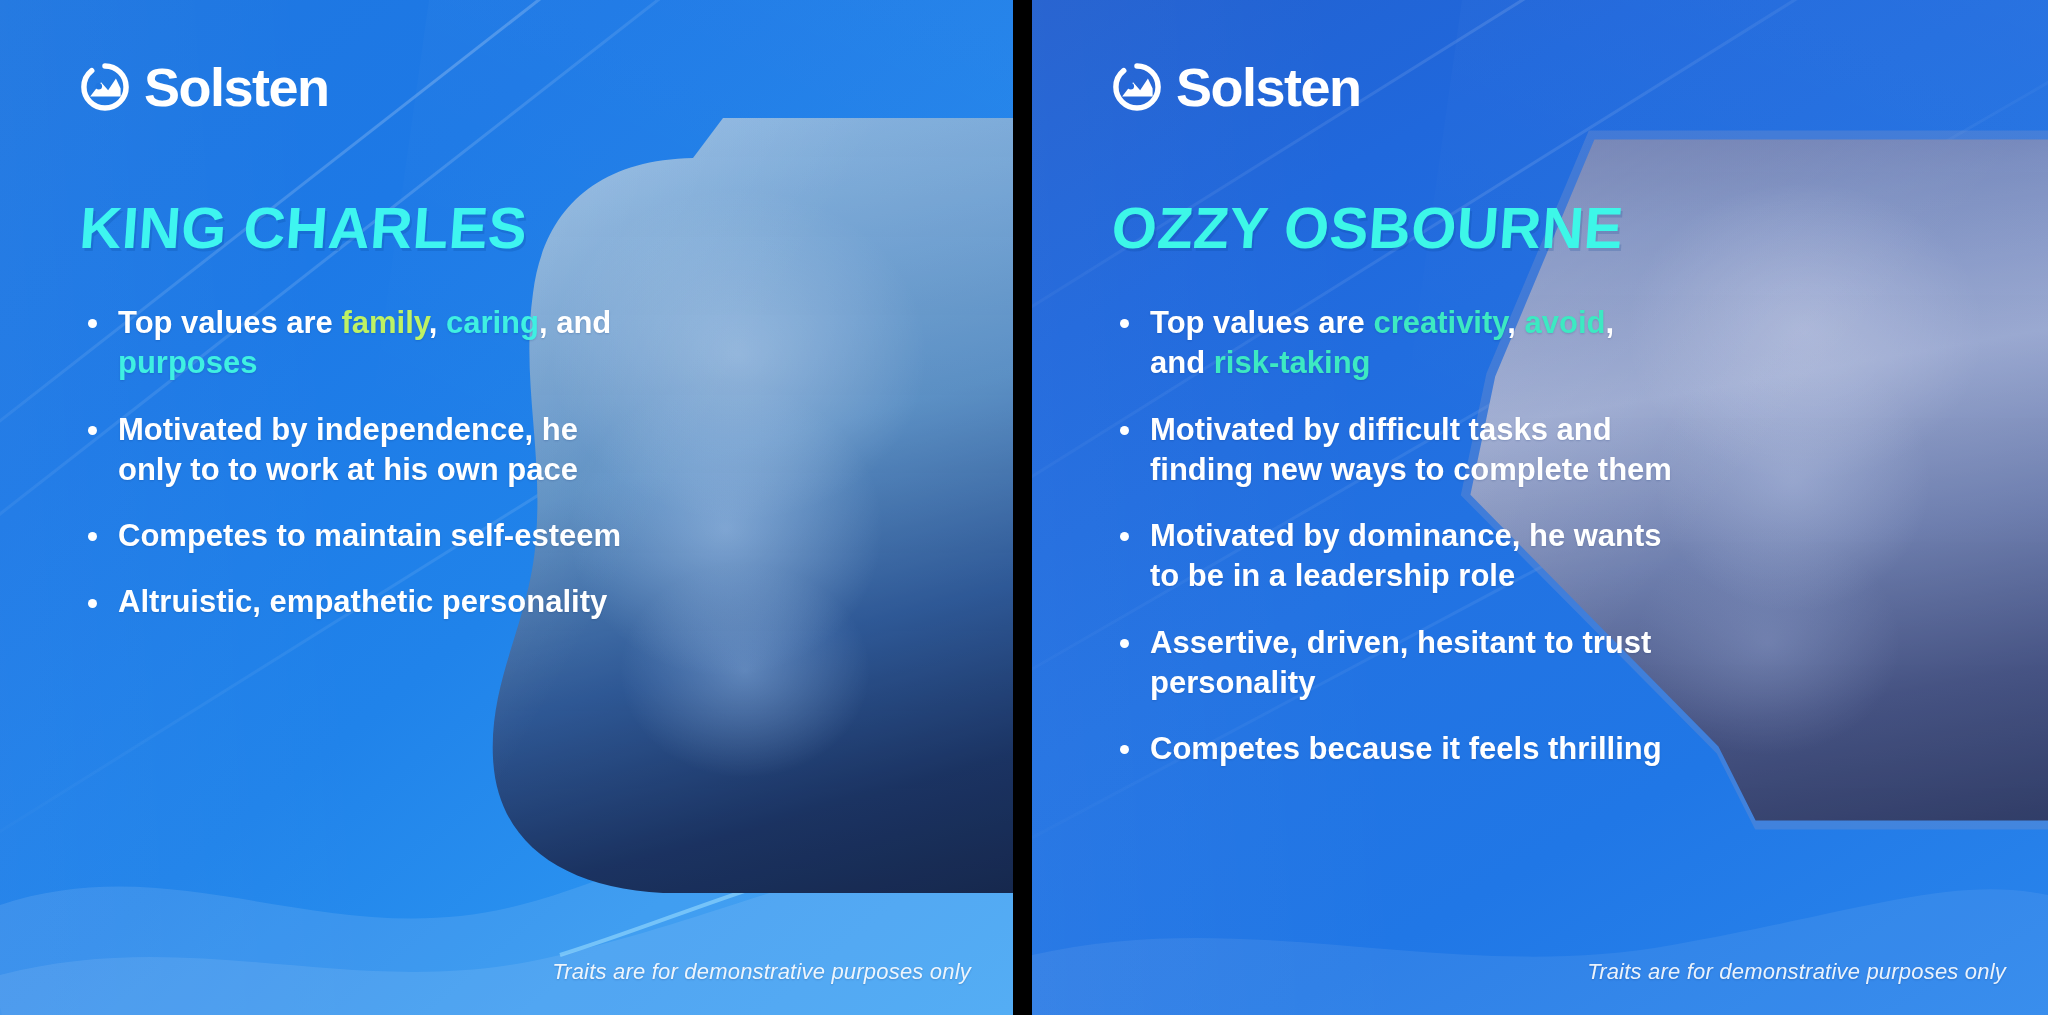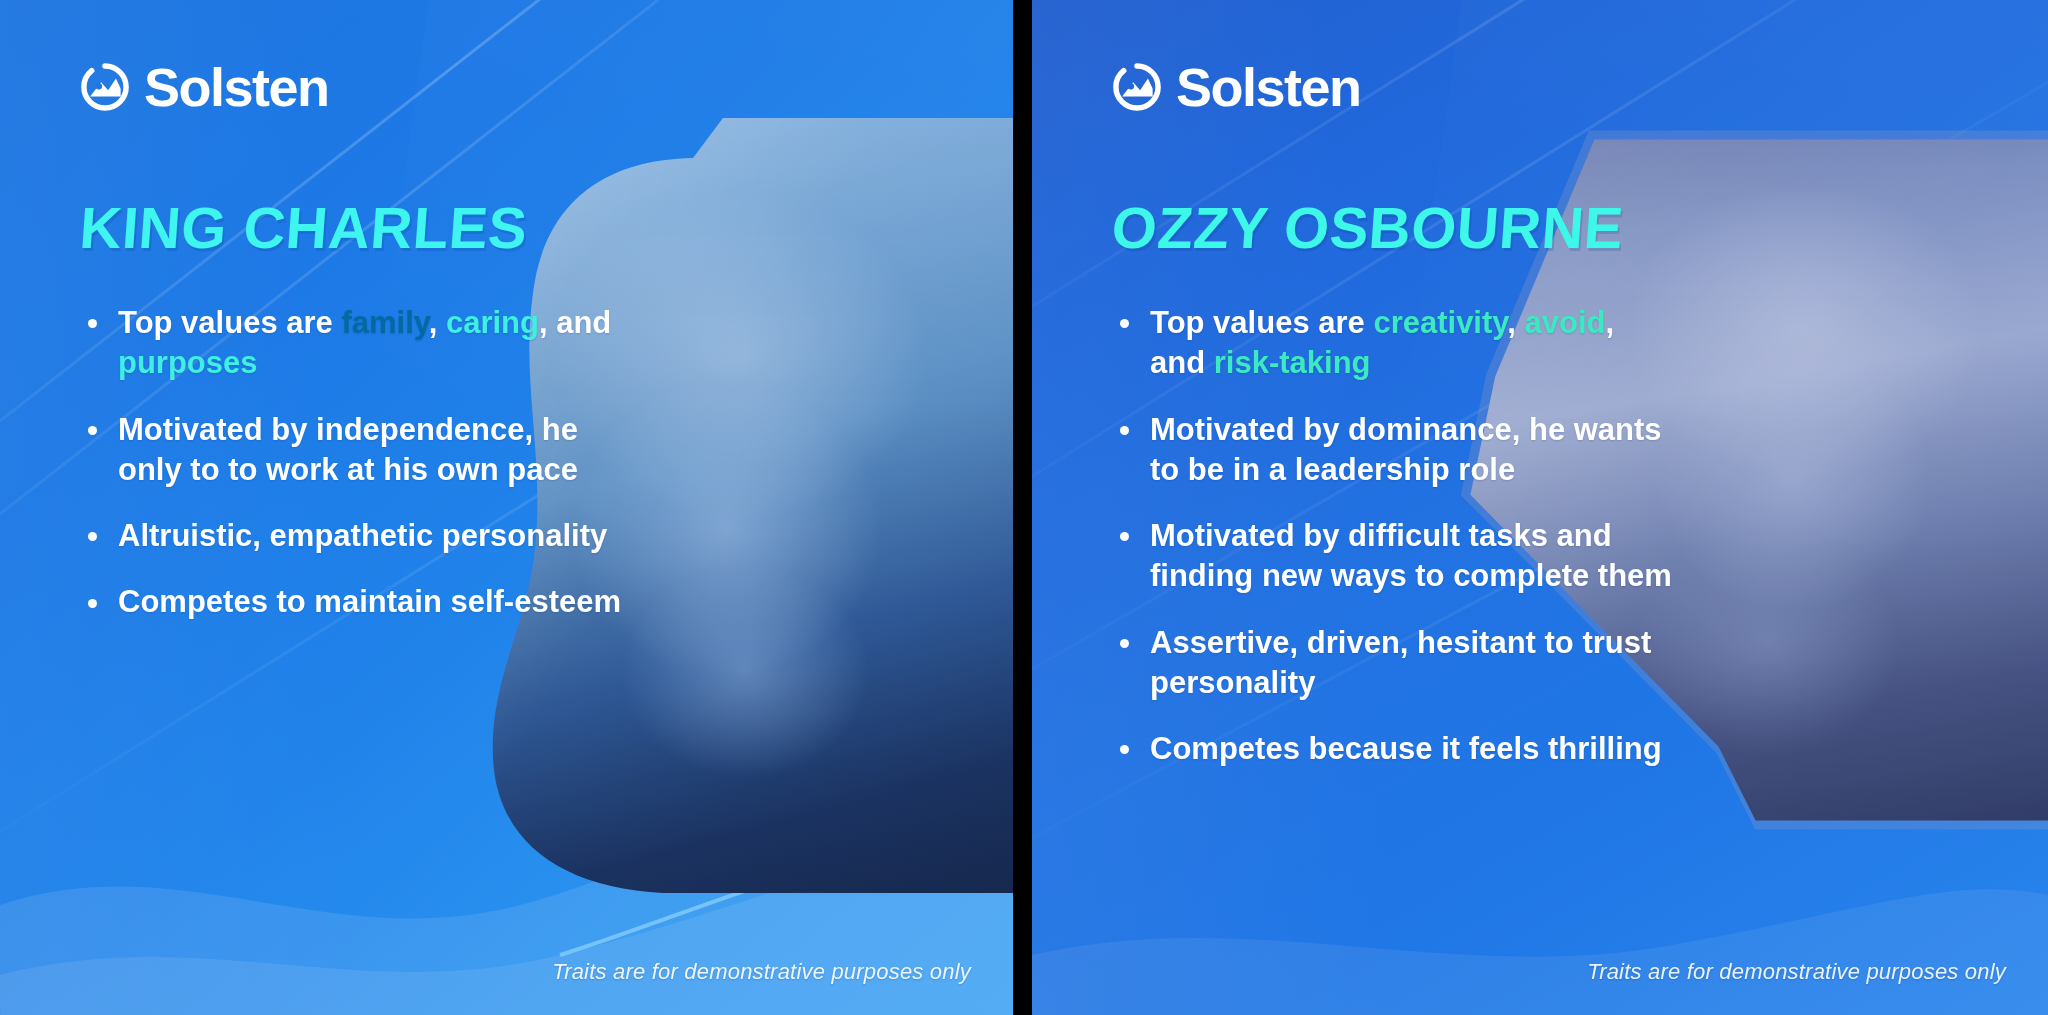--- a/index.html
+++ b/index.html
@@ -200,24 +200,24 @@
           <path d="M32 5 C46.9 5 59 17.1 59 32 C59 46.9 46.9 59 32 59 C17.1 59 5 46.9 5 32 C5 23.6 8.9 16.0 15.0 11.1" fill="none" stroke="#ffffff" stroke-width="7" stroke-linecap="round"></path>
           <path d="M13 44 L27 26 L36 36 L46 21 L52 34 L52 44 Z" fill="#ffffff"></path>
           <circle cx="24" cy="31" r="4.2" fill="#1f76e0"></circle>
         </svg>
         <span class="logo-word">Solsten</span>
       </div>
 
       <h1 class="name" style="color:#3ef5f0">KING CHARLES</h1>
 
       <ul class="traits">
-        <li><span class="rt"><span>Top values are </span><span class="hl" style="color: #0369a1;">family</span><span>, </span><span class="hl" style="color: rgb(63, 240, 226);">caring</span><span>, and </span><span class="hl" style="color: rgb(63, 240, 226);">purposes</span></span></li>
+        <li><span class="rt"><span>Top values are </span><span class="hl" style="color: #bef264;">family</span><span>, </span><span class="hl" style="color: rgb(63, 240, 226);">caring</span><span>, and </span><span class="hl" style="color: rgb(63, 240, 226);">purposes</span></span></li>
         <li><span class="rt"><span>Motivated by independence, he only to to work at his own pace</span></span></li>
+        <li><span class="rt"><span>Competes to maintain self-esteem</span></span></li>
         <li><span class="rt"><span>Altruistic, empathetic personality</span></span></li>
-        <li><span class="rt"><span>Competes to maintain self-esteem</span></span></li>
       </ul>
     </div>
 
     <div class="note">Traits are for demonstrative purposes only</div>
   </section>
 
   <div class="gap"></div>
 
   <section class="panel right">
     <div class="bg"></div>
@@ -249,22 +249,22 @@
           <path d="M13 44 L27 26 L36 36 L46 21 L52 34 L52 44 Z" fill="#ffffff"></path>
           <circle cx="24" cy="31" r="4.2" fill="#2068dc"></circle>
         </svg>
         <span class="logo-word">Solsten</span>
       </div>
 
       <h1 class="name" style="color:#3df7e8">OZZY OSBOURNE</h1>
 
       <ul class="traits">
         <li><span class="rt"><span>Top values are </span><span class="hl" style="color: rgb(61, 233, 194);">creativity</span><span>, </span><span class="hl" style="color: rgb(61, 233, 194);">avoid</span><span>, and </span><span class="hl" style="color: rgb(61, 233, 194);">risk-taking</span></span></li>
+        <li><span class="rt"><span>Motivated by difficult tasks and finding new ways to complete them</span></span></li>
         <li><span class="rt"><span>Motivated by dominance, he wants to be in a leadership role</span></span></li>
-        <li><span class="rt"><span>Motivated by difficult tasks and finding new ways to complete them</span></span></li>
         <li><span class="rt"><span>Assertive, driven, hesitant to trust personality</span></span></li>
         <li><span class="rt"><span>Competes because it feels thrilling</span></span></li>
       </ul>
     </div>
 
     <div class="note">Traits are for demonstrative purposes only</div>
   </section>
 
 </div>
 

